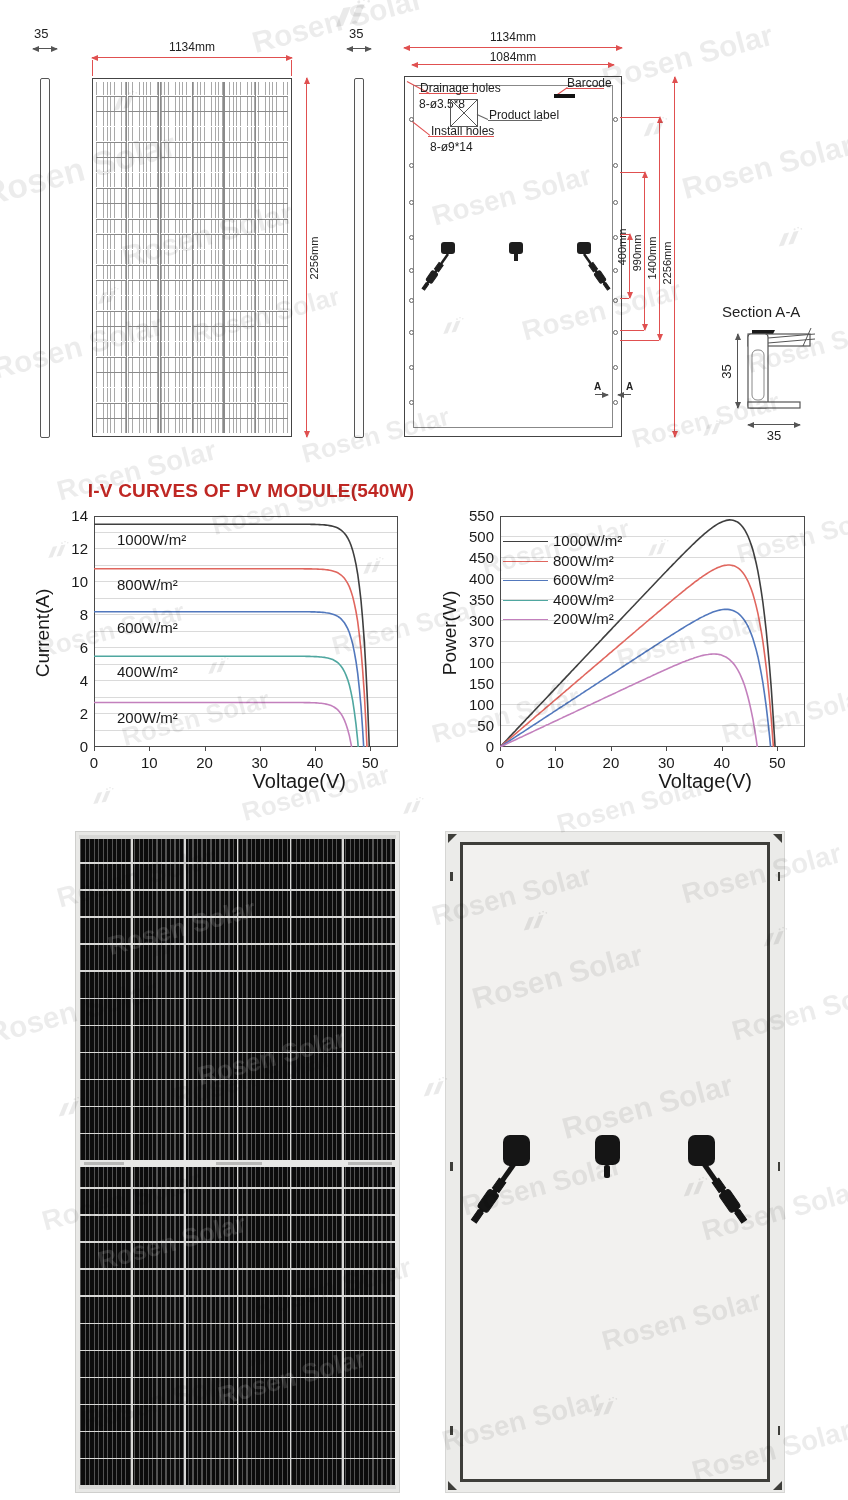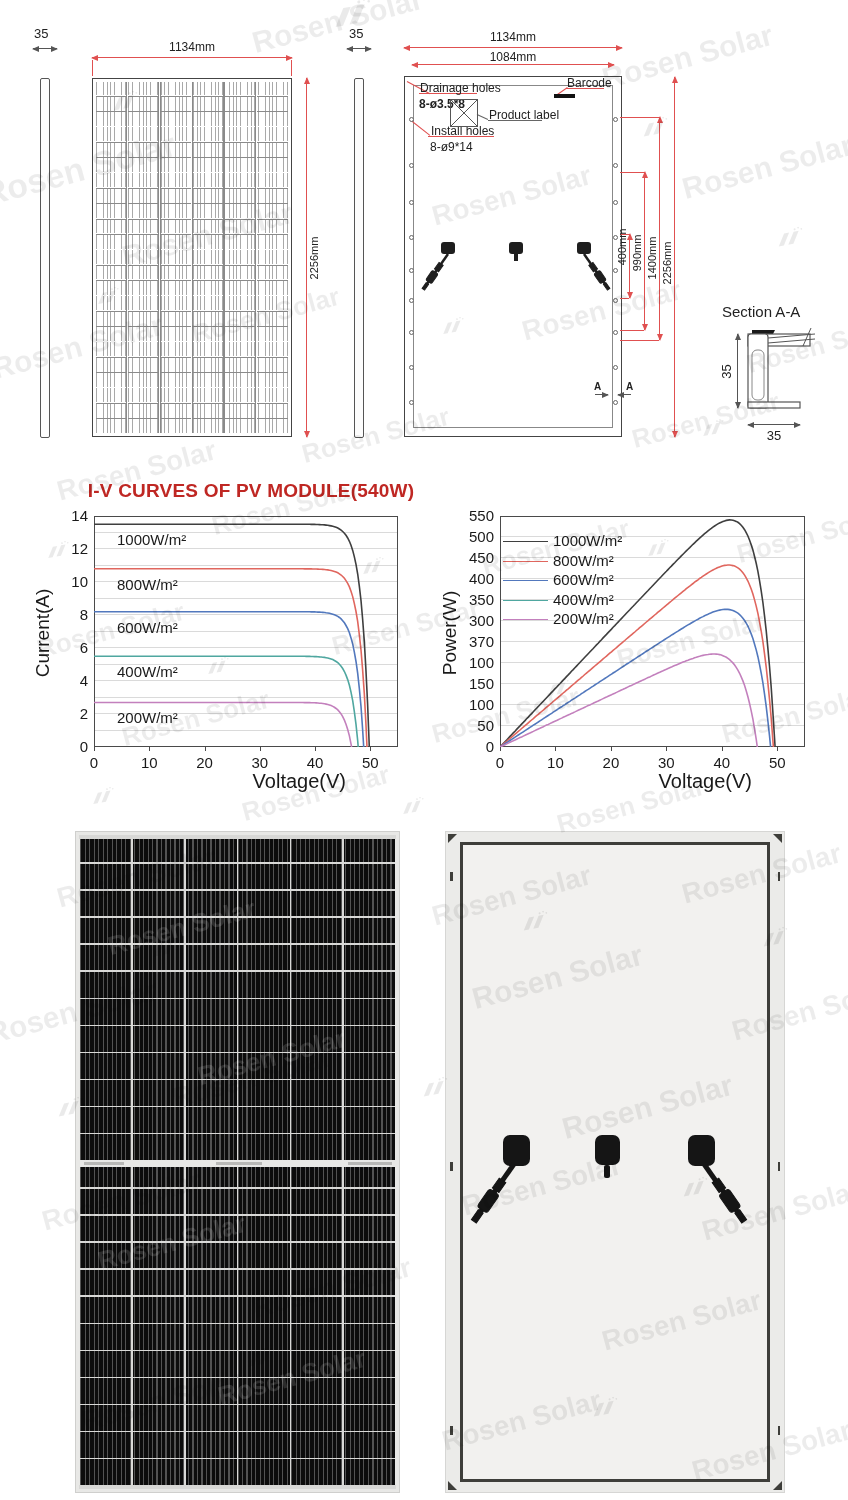--- a/index.html
+++ b/index.html
@@ -136,21 +136,21 @@
   <div class="lbl" style="left:463px;top:30px;width:100px;text-align:center;font-size:12px;">1134mm</div>
   <div class="dimh" style="left:412px;top:64px;width:202px;">
       <i class="a l"></i>
       <i class="a r"></i>
     </div>
   <div class="lbl" style="left:463px;top:50px;width:100px;text-align:center;font-size:12px;">1084mm</div>
 
   <div class="lead" style="left:407px;top:81px;width:26px;transform:rotate(28deg);"></div>
   <div class="lead" style="left:419px;top:93px;width:58px;"></div>
   <div class="lbl sm" style="left:420px;top:81px;">Drainage holes</div>
-  <div class="lbl sm" style="left:419px;top:97px;font-weight:bold;">8-ø3.5*8</div>
+  <div class="lbl sm" style="left:419px;top:97px;">8-ø3.5*8</div>
 
   <div class="abs" style="left:450px;top:99px;width:26px;height:26px;border:1px solid #555;z-index:6;">
     <svg width="26" height="26" viewBox="0 0 26 26">
         <path d="M0 0 L26 26 M26 0 L0 26" stroke="#555" stroke-width="1" fill="none"></path>
       </svg>
   </div>
   <div class="lead gy" style="left:477px;top:114px;width:12px;transform:rotate(25deg);"></div>
   <div class="lead gy" style="left:488px;top:120px;width:54px;"></div>
   <div class="lbl sm" style="left:489px;top:108px;text-align:center;">Product label</div>
 

